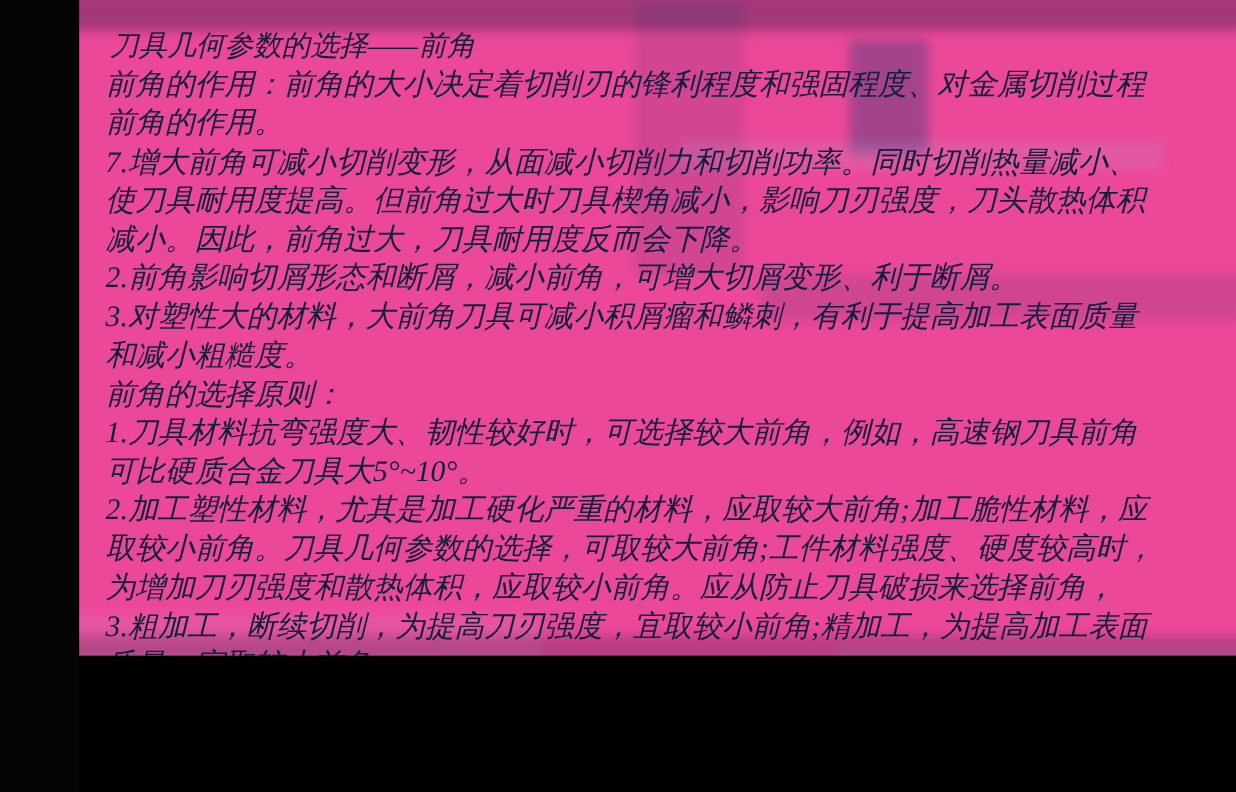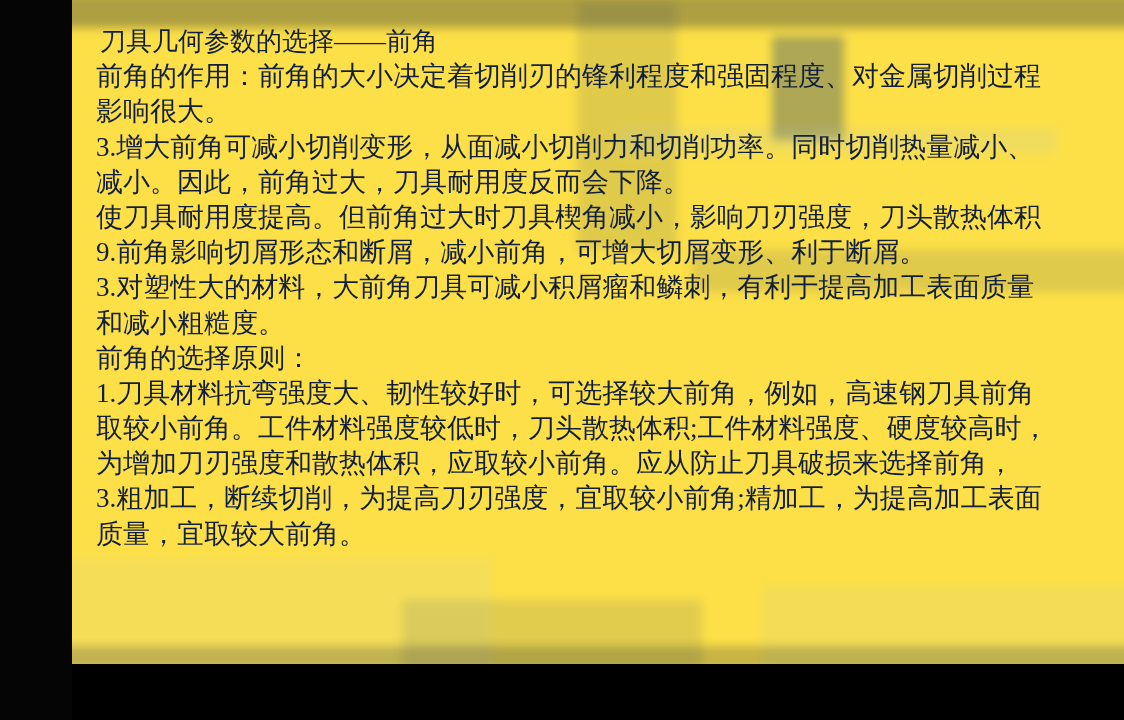--- a/index.html
+++ b/index.html
@@ -17,23 +17,24 @@
   }
   .letterbox-left {
     position: absolute;
     left: 0; top: 0;
     width: 72px; height: 720px;
     background: #050505;
   }
   .slide {
     position: absolute;
     left: 72px; top: 0;
-    width: 1052px; height: 664px;
-    background: #fde047;
+    width: 1052px; height: 596px;
+    background: #ec4899;
     overflow: hidden;
+    font-style: italic;
   }
   
   .bg-shapes {
     position: absolute;
     inset: 0;
     filter: blur(5px);
     z-index: 0;
   }
   .bg-shapes div { position: absolute; }
   .sh-topband   { left: -10px; right: -10px; top: -6px; height: 34px; background: rgba(8,25,55,0.32); }
@@ -82,29 +83,31 @@
       <div class="sh-eave-mid"></div>
       <div class="sh-block-bl"></div>
       <div class="sh-block-mid"></div>
       <div class="sh-block-br"></div>
       <div class="sh-botband"></div>
     </div>
 
     <div class="textblock">
       <div class="ln title">刀具几何参数的选择——前角</div>
       <div class="ln">前角的作用：前角的大小决定着切削刃的锋利程度和强固程度、对金属切削过程</div>
-      <div class="ln">影响很大。</div>
-      <div class="ln">3.增大前角可减小切削变形，从面减小切削力和切削功率。同时切削热量减小、</div>
+      <div class="ln">前角的作用。</div>
+      <div class="ln">7.增大前角可减小切削变形，从面减小切削力和切削功率。同时切削热量减小、</div>
+      <div class="ln">使刀具耐用度提高。但前角过大时刀具楔角减小，影响刀刃强度，刀头散热体积</div>
       <div class="ln">减小。因此，前角过大，刀具耐用度反而会下降。</div>
-      <div class="ln">使刀具耐用度提高。但前角过大时刀具楔角减小，影响刀刃强度，刀头散热体积</div>
-      <div class="ln">9.前角影响切屑形态和断屑，减小前角，可增大切屑变形、利于断屑。</div>
+      <div class="ln">2.前角影响切屑形态和断屑，减小前角，可增大切屑变形、利于断屑。</div>
       <div class="ln">3.对塑性大的材料，大前角刀具可减小积屑瘤和鳞刺，有利于提高加工表面质量</div>
       <div class="ln">和减小粗糙度。</div>
       <div class="ln">前角的选择原则：</div>
       <div class="ln">1.刀具材料抗弯强度大、韧性较好时，可选择较大前角，例如，高速钢刀具前角</div>
-      <div class="ln">取较小前角。工件材料强度较低时，刀头散热体积;工件材料强度、硬度较高时，</div>
+      <div class="ln">可比硬质合金刀具大5°~10°。</div>
+      <div class="ln">2.加工塑性材料，尤其是加工硬化严重的材料，应取较大前角;加工脆性材料，应</div>
+      <div class="ln">取较小前角。刀具几何参数的选择，可取较大前角;工件材料强度、硬度较高时，</div>
       <div class="ln">为增加刀刃强度和散热体积，应取较小前角。应从防止刀具破损来选择前角，</div>
       <div class="ln">3.粗加工，断续切削，为提高刀刃强度，宜取较小前角;精加工，为提高加工表面</div>
       <div class="ln">质量，宜取较大前角。</div>
     </div>
 
   </div>
 </div>
 
 </body></html>

